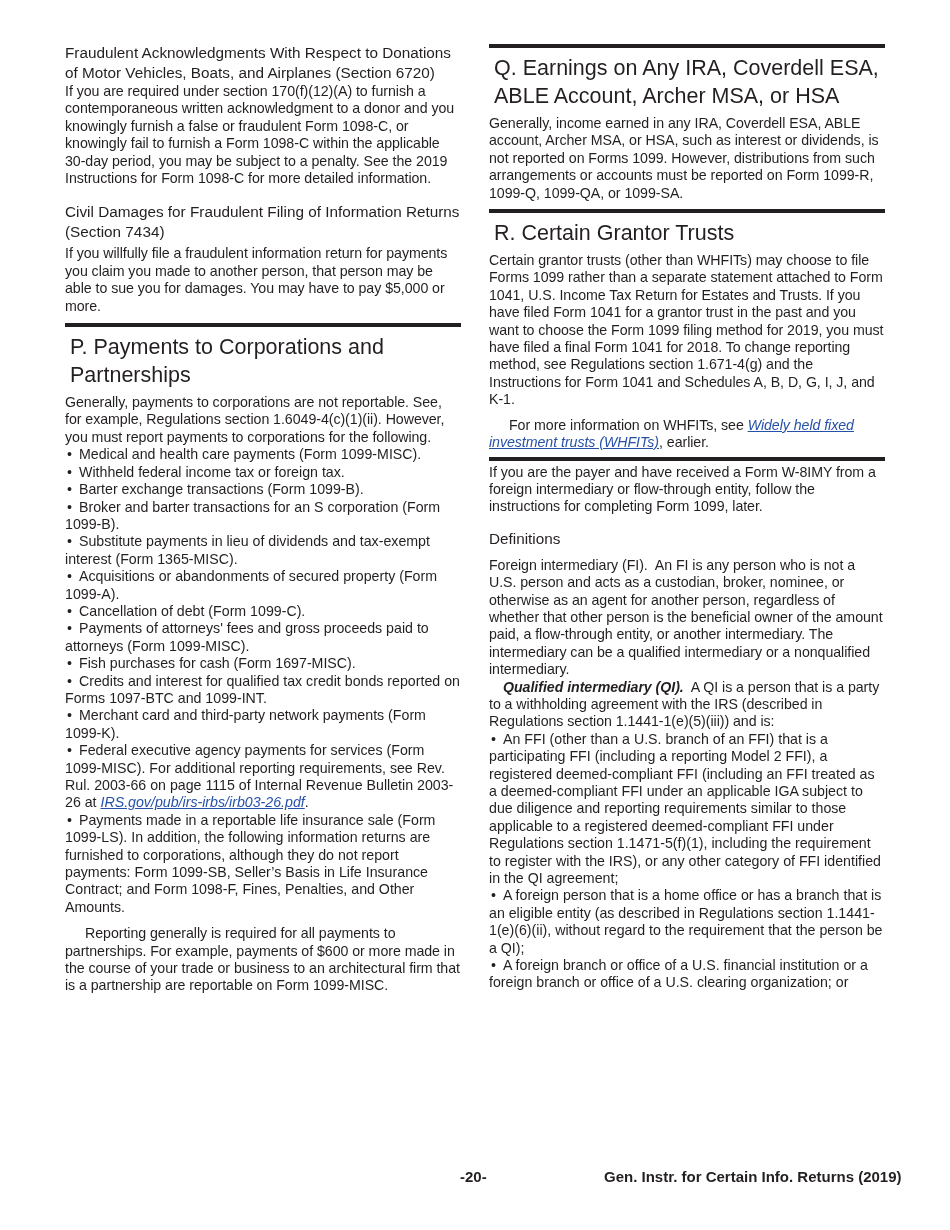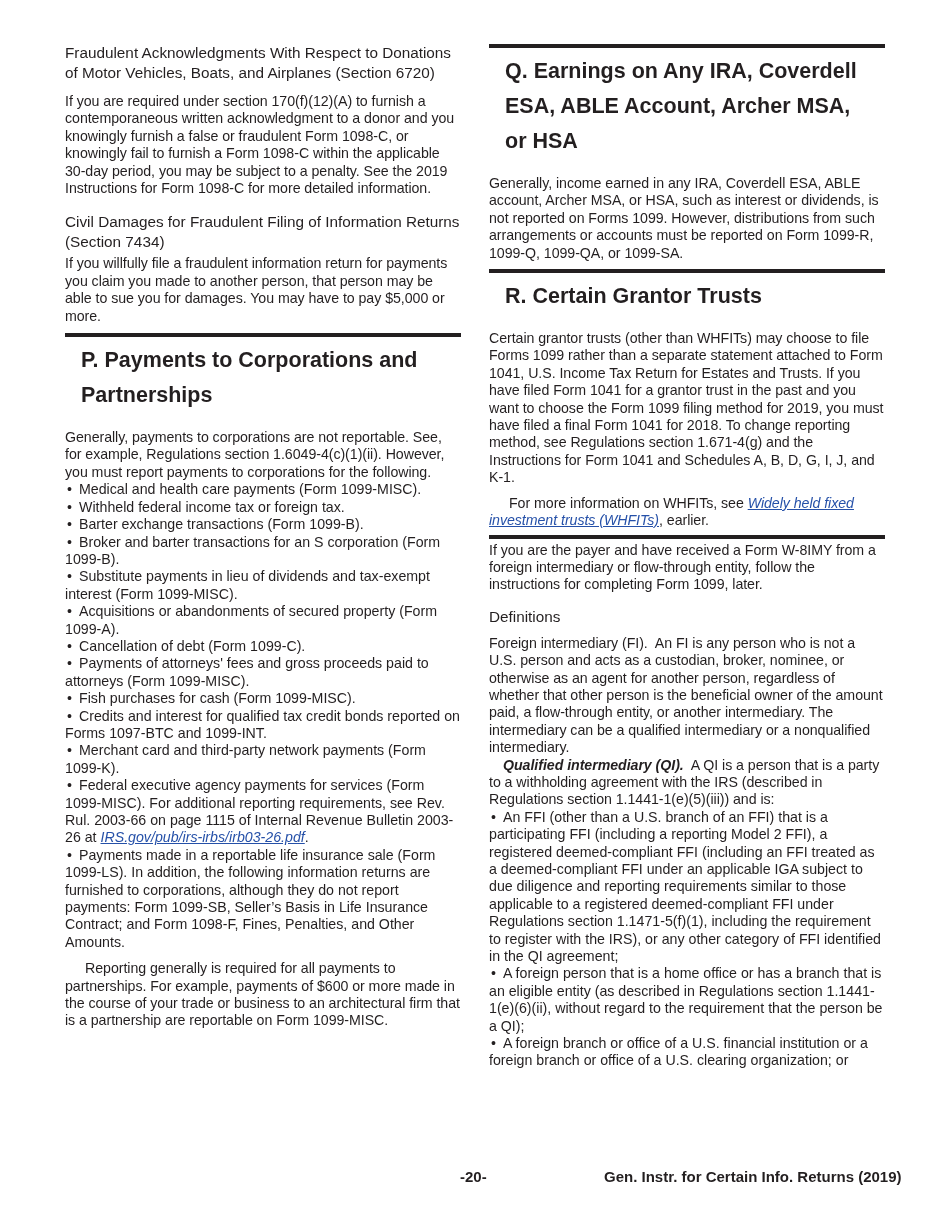--- a/index.html
+++ b/index.html
@@ -11,58 +11,58 @@
   .col-left { left: 65px; width: 396px; }
   .col-right { left: 489px; width: 396px; }
   .p {
     font-size: 14.2px; line-height: 17.4px; margin: 0;
     letter-spacing: -0.05px;
   }
   .h3 {
     font-size: 15.3px; line-height: 20px; font-weight: normal; margin: 0;
   }
   .h2 {
-    font-size: 21.5px; line-height: 35px; font-weight: bold; margin: 16px;
+    font-size: 21.5px; line-height: 28px; font-weight: normal; margin: 5px;
   }
   .rule { height: 4px; background: #231f20; }
   .bullet { font-size: 14.2px; line-height: 17.4px; margin: 0; }
   .bullet .dot { display: inline-block; width: 14px; padding-left: 2px; box-sizing: border-box; }
   .indent { text-indent: 20px; }
   a.link { color: #2550a8; font-style: italic; text-decoration: underline; }
   .b { font-weight: normal; }
   .bi { font-weight: bold; font-style: italic; }
   .footer {
     position: absolute; top: 1168px; font-size: 15px; font-weight: bold;
   }
 </style>
 </head>
 <body>
 
 <div class="col col-left">
   <div style="height:43px"></div>
   <h3 class="h3">Fraudulent Acknowledgments With Respect to Donations of Motor Vehicles, Boats, and Airplanes (Section 6720)</h3>
-  <p class="p" style="margin-top:10px">If you are required under section 170(f)(12)(A) to furnish a contemporaneous written acknowledgment to a donor and you knowingly furnish a false or fraudulent Form 1098-C, or knowingly fail to furnish a Form 1098-C within the applicable 30-day period, you may be subject to a penalty. See the 2019 Instructions for Form 1098-C for more detailed information.</p>
+  <p class="p" style="margin-top:0">If you are required under section 170(f)(12)(A) to furnish a contemporaneous written acknowledgment to a donor and you knowingly furnish a false or fraudulent Form 1098-C, or knowingly fail to furnish a Form 1098-C within the applicable 30-day period, you may be subject to a penalty. See the 2019 Instructions for Form 1098-C for more detailed information.</p>
 
   <h3 class="h3" style="margin-top:15px">Civil Damages for Fraudulent Filing of Information Returns (Section 7434)</h3>
   <p class="p" style="margin-top:3px">If you willfully file a fraudulent information return for payments you claim you made to another person, that person may be able to sue you for damages. You may have to pay $5,000 or more.</p>
 
   <div class="rule" style="margin-top:8px"></div>
   <h2 class="h2" style="margin-top:6px">P. Payments to Corporations and Partnerships</h2>
   <p class="p" style="margin-top:4px">Generally, payments to corporations are not reportable. See, for example, Regulations section 1.6049-4(c)(1)(ii). However, you must report payments to corporations for the following.</p>
 
   <div>
     <p class="bullet"><span class="dot">•</span><span>Medical and health care payments (Form 1099-MISC).</span></p>
     <p class="bullet"><span class="dot">•</span><span>Withheld federal income tax or foreign tax.</span></p>
     <p class="bullet"><span class="dot">•</span><span>Barter exchange transactions (Form 1099-B).</span></p>
     <p class="bullet"><span class="dot">•</span><span>Broker and barter transactions for an S corporation (Form 1099-B).</span></p>
-    <p class="bullet"><span class="dot">•</span><span>Substitute payments in lieu of dividends and tax-exempt interest (Form 1099-MISC).</span></p>
+    <p class="bullet"><span class="dot">•</span><span>Substitute payments in lieu of dividends and tax-exempt interest (Form 1365-MISC).</span></p>
     <p class="bullet"><span class="dot">•</span><span>Acquisitions or abandonments of secured property (Form 1099-A).</span></p>
     <p class="bullet"><span class="dot">•</span><span>Cancellation of debt (Form 1099-C).</span></p>
     <p class="bullet"><span class="dot">•</span><span>Payments of attorneys' fees and gross proceeds paid to attorneys (Form 1099-MISC).</span></p>
-    <p class="bullet"><span class="dot">•</span><span>Fish purchases for cash (Form 1099-MISC).</span></p>
+    <p class="bullet"><span class="dot">•</span><span>Fish purchases for cash (Form 1697-MISC).</span></p>
     <p class="bullet"><span class="dot">•</span><span>Credits and interest for qualified tax credit bonds reported on Forms 1097-BTC and 1099-INT.</span></p>
     <p class="bullet"><span class="dot">•</span><span>Merchant card and third-party network payments (Form 1099-K).</span></p>
     <p class="bullet"><span class="dot">•</span><span>Federal executive agency payments for services (Form 1099-MISC). For additional reporting requirements, see Rev. Rul. 2003-66 on page 1115 of Internal Revenue Bulletin 2003-26 at </span><a class="link">IRS.gov/pub/irs-irbs/irb03-26.pdf</a><span>.</span></p>
     <p class="bullet"><span class="dot">•</span><span>Payments made in a reportable life insurance sale (Form 1099-LS). In addition, the following information returns are furnished to corporations, although they do not report payments: Form 1099-SB, Seller’s Basis in Life Insurance Contract; and Form 1098-F, Fines, Penalties, and Other Amounts.</span></p>
   </div>
 
   <p class="p indent" style="margin-top:9px">Reporting generally is required for all payments to partnerships. For example, payments of $600 or more made in the course of your trade or business to an architectural firm that is a partnership are reportable on Form 1099-MISC.</p>
 </div>
 
 <div class="col col-right">

